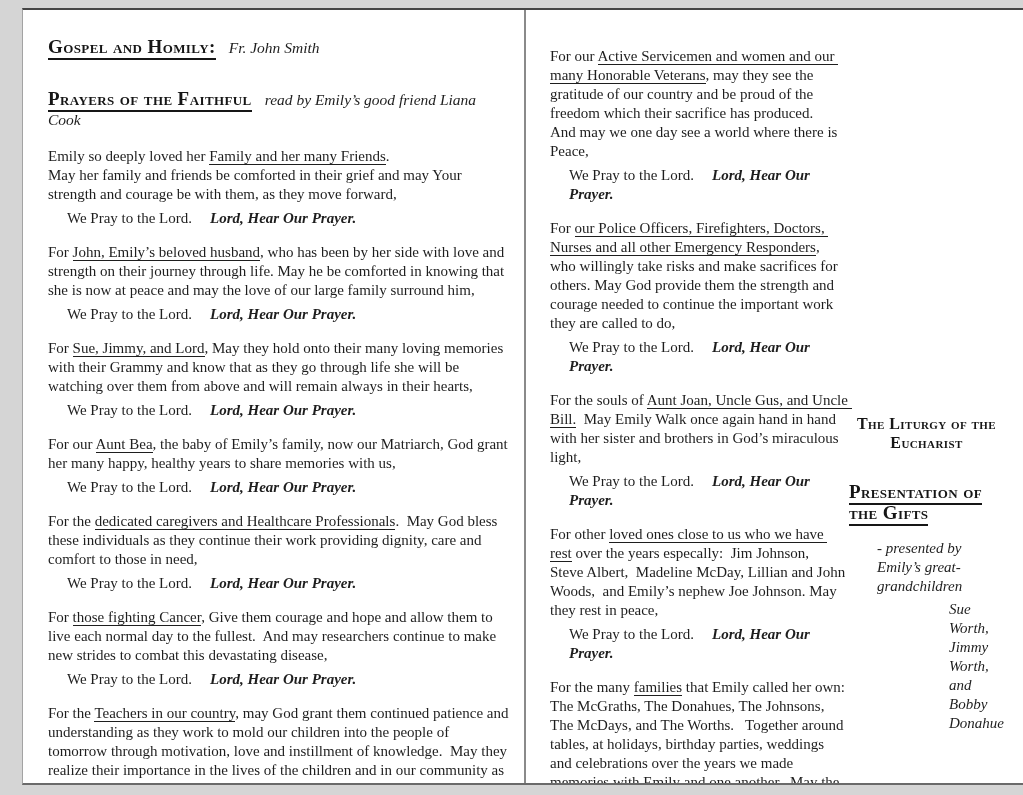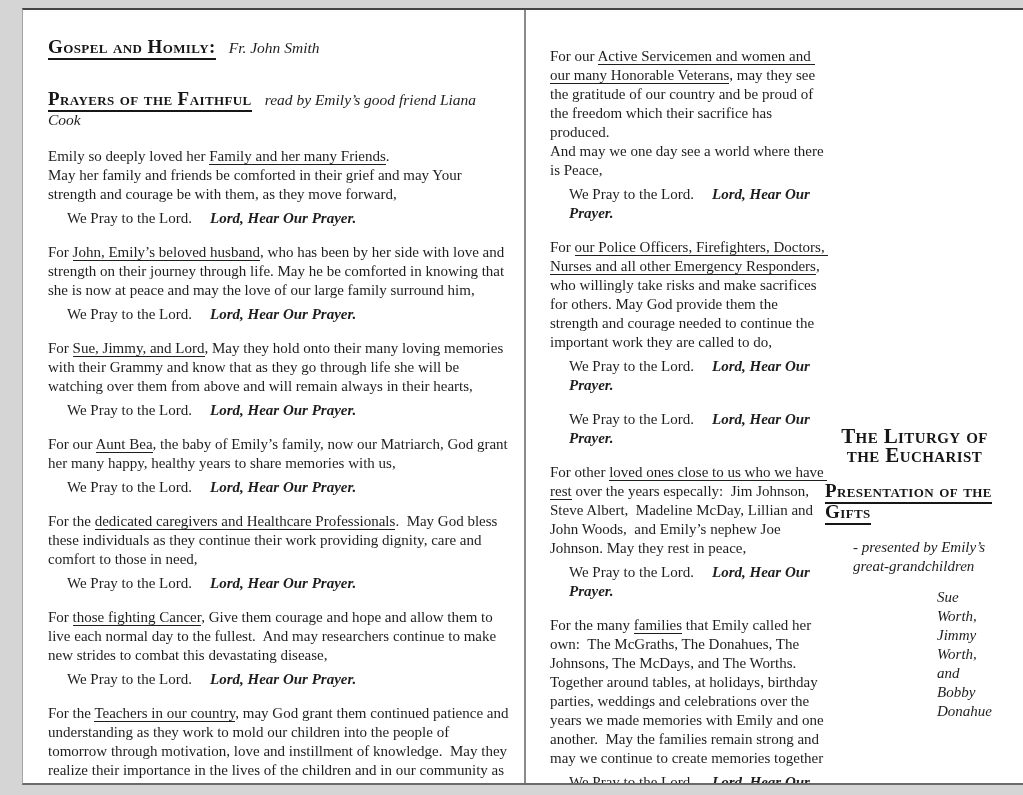--- a/index.html
+++ b/index.html
@@ -79,35 +79,35 @@
     margin-left: 18px;
   }
   .liturgy-block {
     margin-top: auto;
     padding-bottom: 50px;
   }
   .liturgy-title {
     text-align: center;
     font-variant: small-caps;
     font-weight: 700;
-    font-size: 21px;
+    font-size: 16px;
     letter-spacing: 0.4px;
     color: #161616;
-    margin: 0 0 16px 0;
+    margin: 0 0 30px 0;
   }
   .presentation-title-row { margin: 0 0 15px 0; }
   .byline {
     font-style: italic;
     padding-left: 28px;
     margin: 0 0 4px 0;
   }
   .names {
     font-style: italic;
     padding-left: 100px;
-    margin: 12px;
+    margin: 0;
   }
 </style>
 </head>
 <body>
 
 <div class="paper">
 
   <div class="col col-left">
     <div class="heading-row">
       <span class="heading">Gospel and Homily:</span><span class="subtitle">Fr. John Smith</span>
@@ -135,20 +135,21 @@
 
   <div class="divider"></div>
 
   <div class="col col-right">
     <div id="right-petitions">
         <p class="petition"><span>For our </span><span class="u">Active Servicemen and women and our many Honorable Veterans</span><span>, may they see the gratitude of our country and be proud of the freedom which their sacrifice has produced.
 And may we one day see a world where there is Peace,</span></p>
         <p class="response"><span>We Pray to the Lord.</span><span class="reply">Lord, Hear Our Prayer.</span></p>
         <p class="petition"><span>For </span><span class="u">our Police Officers, Firefighters, Doctors, Nurses and all other Emergency Responders</span><span>, who willingly take risks and make sacrifices for others. May God provide them the strength and courage needed to continue the important work they are called to do,</span></p>
         <p class="response"><span>We Pray to the Lord.</span><span class="reply">Lord, Hear Our Prayer.</span></p>
+        <p class="petition"><span>For the souls of </span><span class="u">Aunt Joan, Uncle Gus, and Uncle Bill.</span><span>  May Emily Walk once again hand in hand with her sister and brothers in God’s miraculous light,</span></p>
         <p class="response"><span>We Pray to the Lord.</span><span class="reply">Lord, Hear Our Prayer.</span></p>
         <p class="petition"><span>For other </span><span class="u">loved ones close to us who we have rest</span><span> over the years especally:  Jim Johnson,  Steve Albert,  Madeline McDay, Lillian and John Woods,  and Emily’s nephew Joe Johnson. May they rest in peace,</span></p>
         <p class="response"><span>We Pray to the Lord.</span><span class="reply">Lord, Hear Our Prayer.</span></p>
         <p class="petition"><span>For the many </span><span class="u">families</span><span> that Emily called her own:  The McGraths, The Donahues, The Johnsons, The McDays, and The Worths.   Together around tables, at holidays, birthday parties, weddings and celebrations over the years we made memories with Emily and one another.  May the families remain strong and may we continue to create memories together</span></p>
         <p class="response"><span>We Pray to the Lord.</span><span class="reply">Lord, Hear Our Prayer.</span></p>
       </div>
     <div class="liturgy-block">
       <div class="liturgy-title">The Liturgy of the Eucharist</div>
       <div class="presentation-title-row">
         <span class="heading">Presentation of the Gifts</span>

